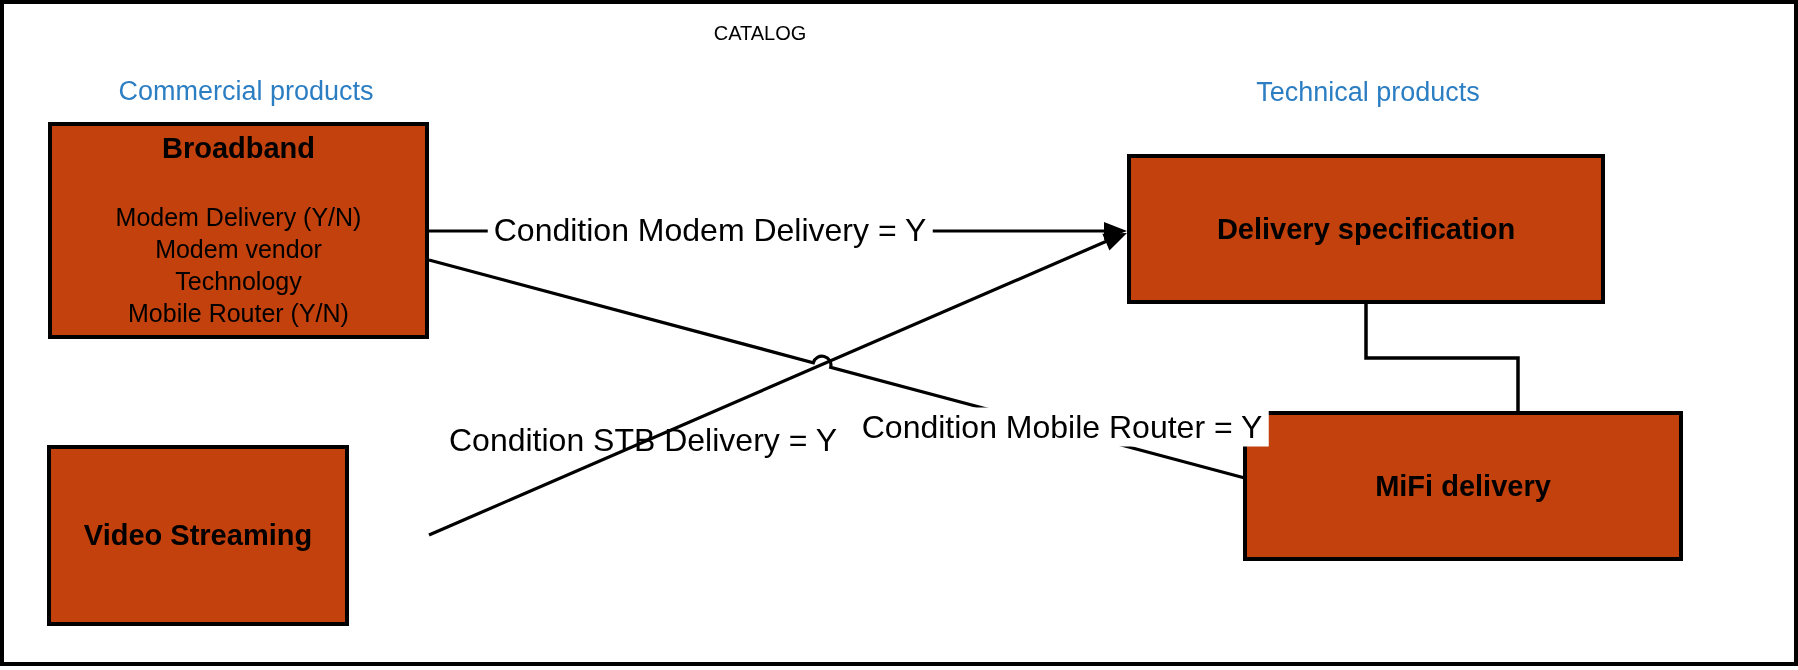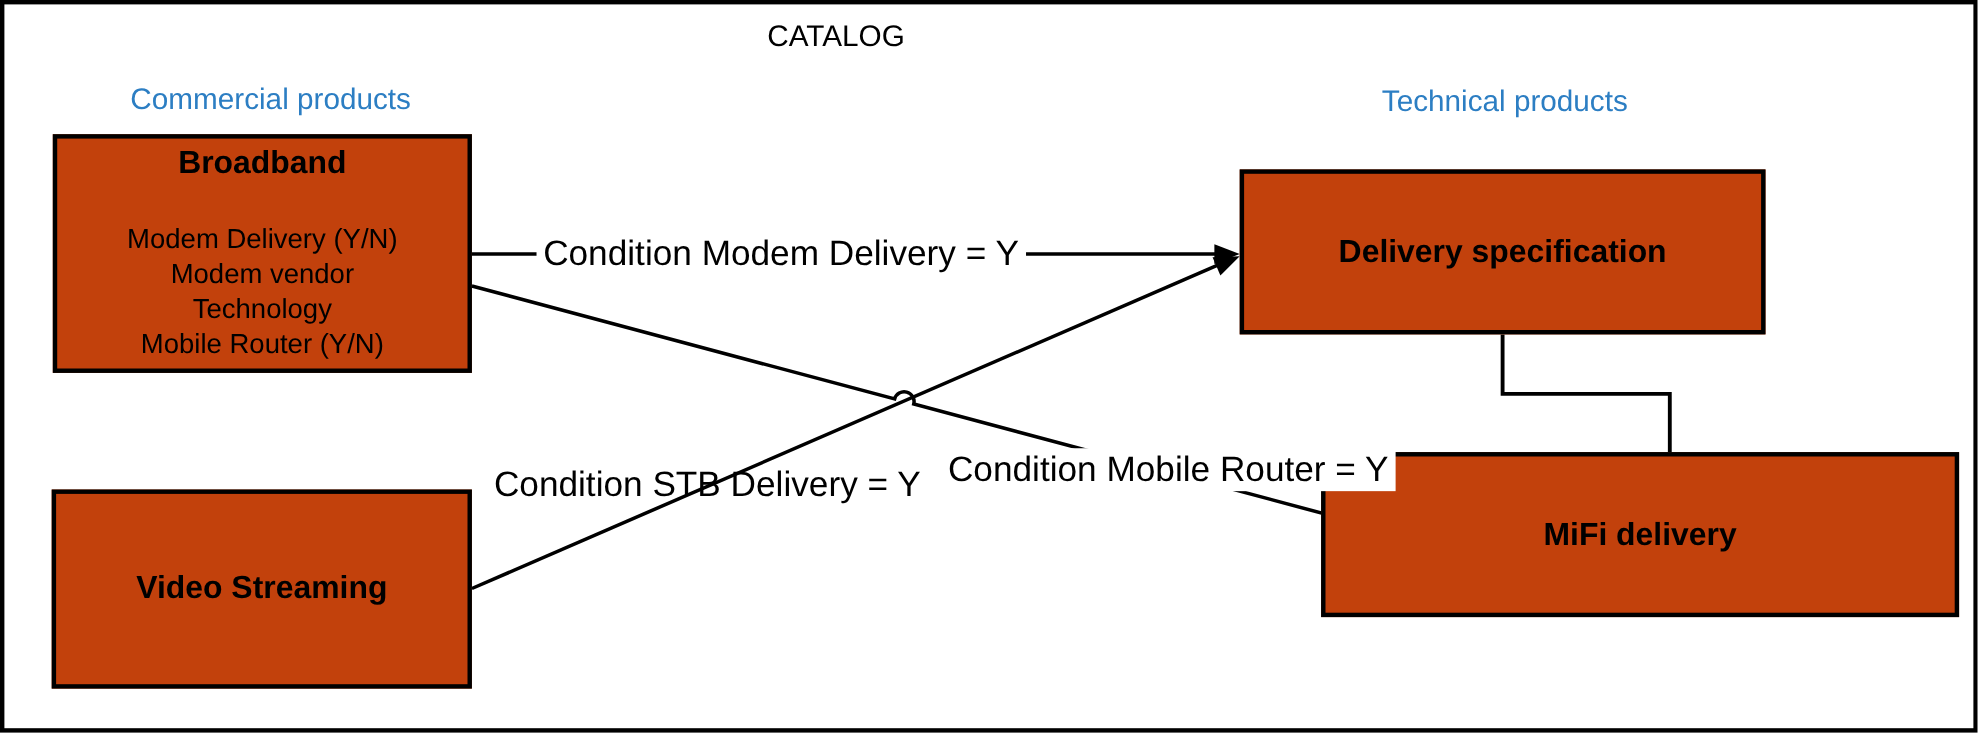--- a/index.html
+++ b/index.html
@@ -9,44 +9,44 @@
     background:#ffffff;
     font-family:"Liberation Sans", sans-serif;
     color:#000;
     overflow:hidden;
   }
   .layer-svg { position:absolute; left:0; top:0; width:1798px; height:670px; }
 
   .diagram-title {
     position:absolute; left:760px; top:33px;
     transform:translate(-50%,-50%);
-    font-size:27px; white-space:nowrap;
+    font-size:20px; white-space:nowrap;
   }
   .section-label {
     position:absolute; transform:translate(-50%,-50%);
     font-size:27px; color:var(--accent,#2C7EC3); white-space:nowrap;
   }
   .section-label.left  { left:246px;  top:91px; }
   .section-label.right { left:1368px; top:92px; }
 
   .node {
     position:absolute; box-sizing:border-box;
     border:4px solid #000; background:#c2410c;
     display:flex; flex-direction:column;
     align-items:center; justify-content:center;
     text-align:center;
   }
   .node-title { font-weight:bold; font-size:29px; line-height:33px; white-space:nowrap; }
   .node-attrs { margin-top:36px; font-size:25px; line-height:32px; }
   .node-attrs div { white-space:nowrap; }
 
   #node-broadband      { left:48px;   top:122px; width:381px; height:217px; }
-  #node-video          { left:47px;   top:445px; width:382px; height:181px;text-align:center; }
+  #node-video          { left:47px;   top:445px; width:302px; height:181px;text-align:center; }
   #node-delivery-spec  { left:1127px; top:154px; width:478px; height:150px; }
-  #node-mifi           { left:1201px; top:411px; width:580px; height:150px; }
+  #node-mifi           { left:1243px; top:411px; width:440px; height:150px; }
 
   .edge-label {
     position:absolute; transform:translate(-50%,-50%);
     font-size:32px; white-space:nowrap;
   }
   .edge-label.bg { background:#ffffff; padding:1px 6px; }
   #label-modem  { left:710px;  top:230px; }
   #label-stb    { left:643px;  top:440px; }
   #label-mobile { left:1062px; top:427px;text-align:center; }
 </style>

